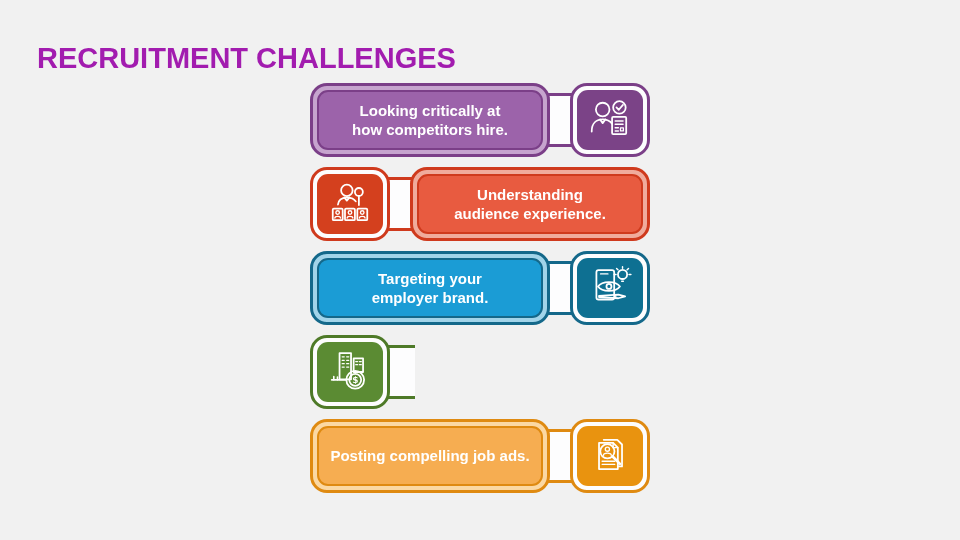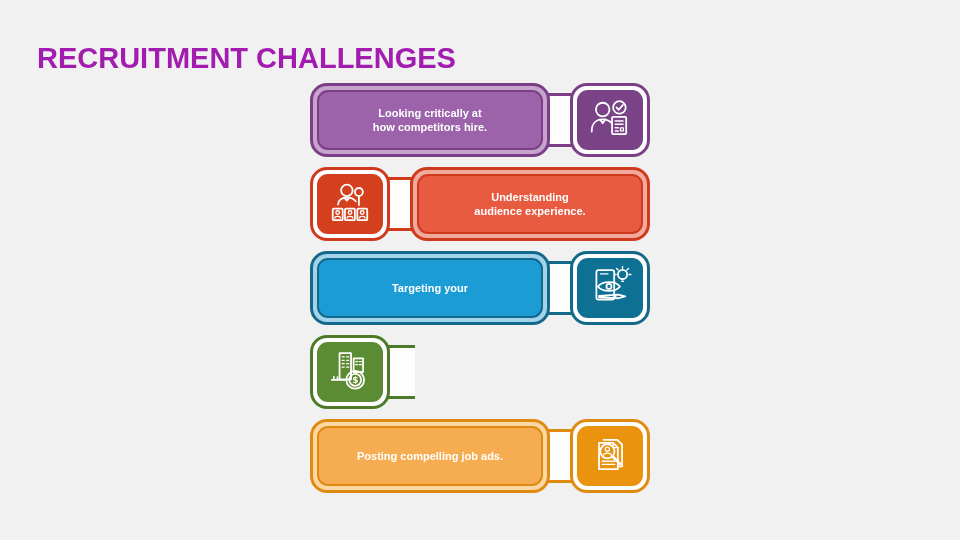--- a/index.html
+++ b/index.html
@@ -34,21 +34,21 @@
     flex:none;
   }
   .pill-inner{
     box-sizing:border-box;
     width:100%;height:100%;
     background:var(--fill);
     border:2px solid var(--dark);
     border-radius:11px;
     display:flex;flex-direction:column;
     align-items:center;justify-content:center;
-    color:#ffffff;font-weight:bold;font-size:11px;line-height:1.28;
+    color:#ffffff;font-weight:bold;font-size:15px;line-height:1.28;
     text-align:center;
   }
   .connector{
     flex:none;
     align-self:center;
     width:30px;height:48px;
     background:#fdfdfe;
     border-top:3px solid var(--dark);
     border-bottom:3px solid var(--dark);
     margin:0 -5px;
@@ -135,20 +135,21 @@
         <span>Understanding</span>
         <span>audience experience.</span>
       </div>
     </div>
   </div>
 
   <div class="row c-blue">
     <div class="pill-outer">
       <div class="pill-inner">
         <span>Targeting your</span>
+        <span>employer brand.</span>
       </div>
     </div>
     <div class="connector"></div>
     <div class="icon-outer">
       <div class="icon-inner">
         <svg width="46" height="46" viewBox="0 0 44 44">
           <rect x="9" y="5" width="17" height="28" rx="2"></rect>
           <line x1="13" y1="8.5" x2="20" y2="8.5" stroke-width="1.4"></line>
           <path d="M10.5 20.5 C14.5 15 27.5 15 31.5 20.5 C27.5 26 14.5 26 10.5 20.5 Z"></path>
           <circle cx="21" cy="20.5" r="2.4"></circle>

